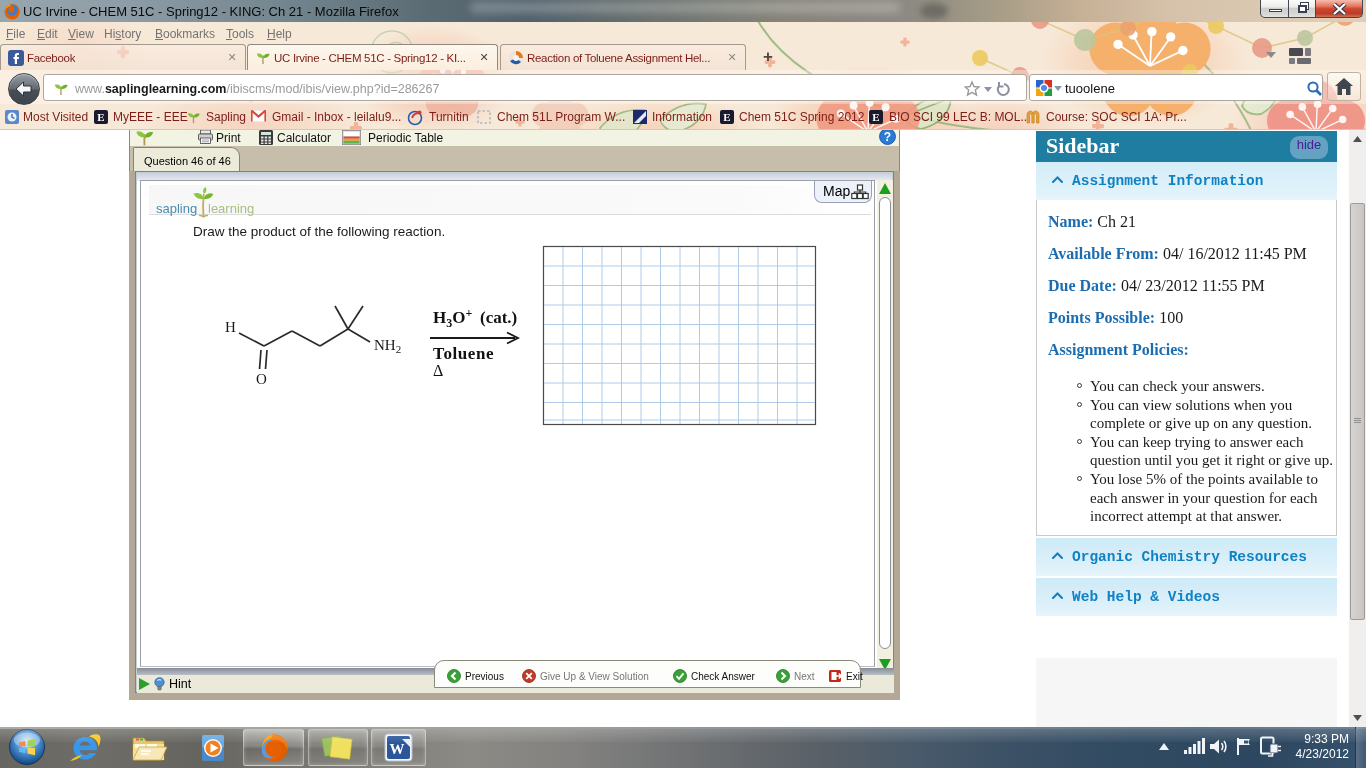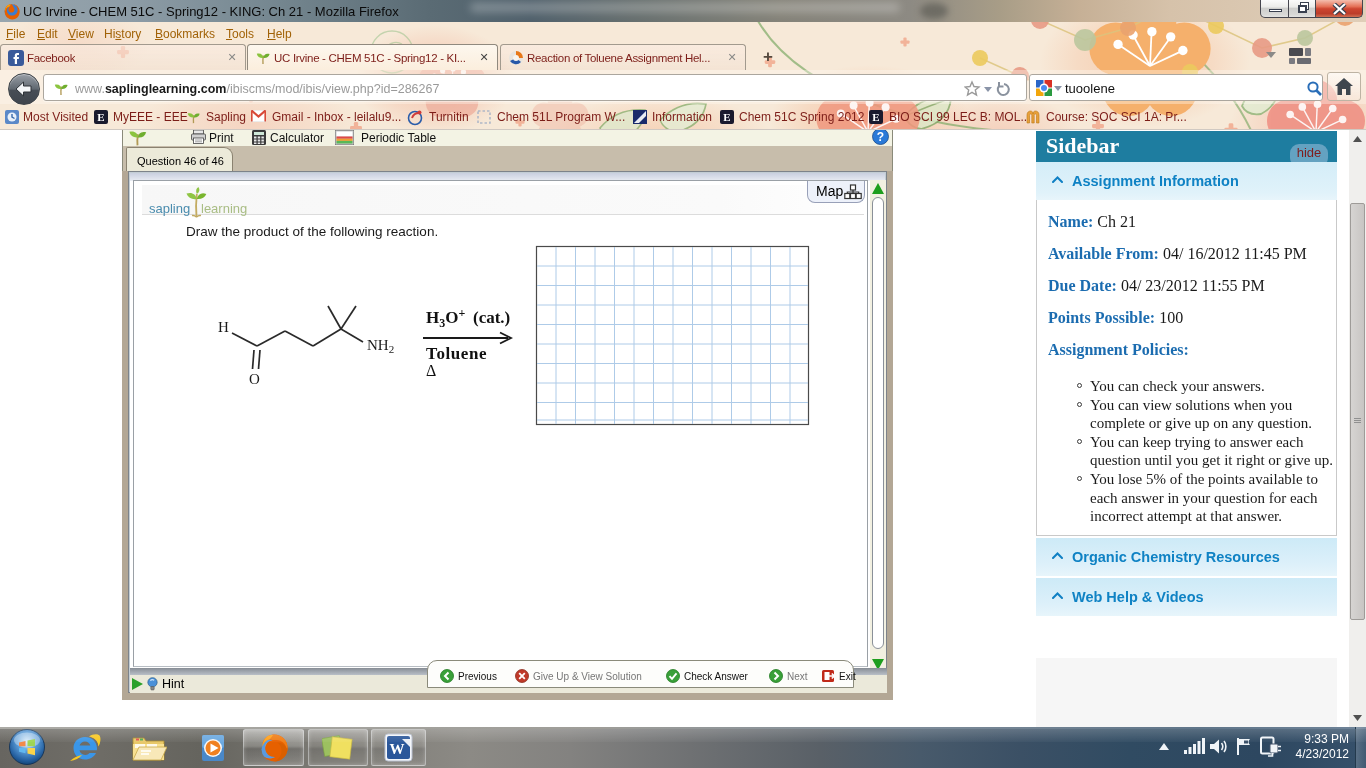--- a/index.html
+++ b/index.html
@@ -17,21 +17,21 @@
 #wmin { left:0; width:29px; border-radius:0 0 0 5px; background:linear-gradient(#fbfbfb,#ececea 40%,#cfcfcd 50%,#d8d8d6 85%,#e4e4e2); }
 #wmax { left:28px; width:28px; background:linear-gradient(#fbfbfb,#ececea 40%,#cfcfcd 50%,#d8d8d6 85%,#e4e4e2); }
 #wclose { left:55px; width:48px; border-radius:0 0 5px 0; background:linear-gradient(#f4beae,#e57258 38%,#cd4530 52%,#bc3d2a 80%,#cf7054); }
 #wmin .glyph { position:absolute; left:8px; top:9px; width:13px; height:3px; background:#fff; border:1px solid #39404f; }
 #wmax .glyph { position:absolute; left:9px; top:5px; width:9px; height:8px; border:2px solid #39404f; background:#fff; box-shadow:2px -3px 0 -1px #fff, 2px -3px 0 0 #39404f; }
 
 
 
 #persona { position:absolute; top:22px; left:0; width:1366px; height:108px; overflow:hidden; border-bottom:1px solid rgba(150,135,120,0.45); }
 #personaArt { position:absolute; top:-22px; left:0; }
-#menubar { position:absolute; top:0; left:0; width:1366px; height:22px; font-size:12px; color:#a16207; }
+#menubar { position:absolute; top:0; left:0; width:1366px; height:22px; font-size:12px; color:#737373; }
 #menubar span { position:absolute; top:5px; }
 
 #tabbar { position:absolute; top:22px; left:0; width:1366px; height:26px; }
 .tab { position:absolute; top:0; height:26px; border:1px solid #a29a8e; border-bottom:none; border-radius:3.5px 3.5px 0 0; font-size:12px; color:#7c1d18; }
 .tab.inactive { background:linear-gradient(rgba(250,236,226,0.62),rgba(240,222,208,0.45)); }
 .tab.active { background:linear-gradient(#fdf7ee,#fbeedd); border-color:#90897e; }
 .tab .tclose { position:absolute; right:7px; top:6px; width:12px; height:12px; color:#8a8a88; font-size:11px; line-height:12px; text-align:center; }
 .tab .tlabel { position:absolute; left:26px; top:7px; white-space:nowrap; overflow:hidden; font-size:11.5px; letter-spacing:-0.3px; max-width:205px; }
 .tab .ticon { position:absolute; left:7px; top:5px; width:16px; height:16px; }
 #newtab { position:absolute; left:757px; top:4px; width:22px; height:19px; color:#55493e; font-size:17px; text-align:center; line-height:18px; font-weight:bold; }
@@ -50,21 +50,21 @@
 #bookmarks { position:absolute; top:82px; left:0; width:1366px; height:26px; font-size:12px; color:#7c1d18; }
 .bm { position:absolute; top:6px; white-space:nowrap; }
 
 
 #content { position:absolute; top:130px; left:0; width:1366px; height:597px; background:#fff; }
 #bscroll { position:absolute; right:0; top:0; width:17px; height:597px; background:#f0efed; }
 #bscroll .thumb { position:absolute; left:1px; top:73px; width:15px; height:417px; background:linear-gradient(90deg,#d6d4d2,#c8c5c3); border:1px solid #9e9b98; border-radius:2px; }
 #bscroll .grip { position:absolute; left:5px; top:288px; width:7px; height:1px; background:#909090; box-shadow:0 2px 0 #909090, 0 4px 0 #909090; }
 
 
-#app { position:absolute; left:122px; top:0; width:678px; height:570px;padding-left:24px; }
+#app { position:absolute; left:129px; top:0; width:678px; height:570px;padding-left:24px; }
 #appToolbar { position:absolute; left:0; top:0; width:771px; height:16px; background:#f3f3e4; border-left:1px solid #8a8a7a; border-right:1px solid #8a8a7a; font-size:12px; color:#111; overflow:hidden; }
 #appToolbar span { position:absolute; top:1px; }
 #appTabrow { position:absolute; left:0; top:16px; width:771px; height:25px; background:#c7bdab; border-left:1px solid #8a8a7a; border-right:1px solid #8a8a7a; }
 #qtab { position:absolute; left:3px; top:1px; width:107px; height:24px; background:#ecead9; border:1px solid #8a8270; border-bottom:none; border-radius:2px 9px 0 0; font-size:11px; color:#000; }
 #qtab span { position:absolute; left:10px; top:7px; }
 #appMain { position:absolute; left:0; top:41px; width:771px; height:529px; background:#b3a795; }
 #appPanel { position:absolute; left:6px; top:0px; width:759px; height:522px; background:#fff; border:1px solid #7d838a; box-shadow:inset 0 0 0 1px #c3cdd4; }
 #panelTop { position:absolute; left:1px; top:1px; width:755px; height:8px; background:linear-gradient(#c9cfdf,#e9ecf3); }
 #qpane { position:absolute; left:4px; top:8px; width:735px; height:487px; background:#fff; border:1px solid #9aa0a6; border-bottom:1px solid #b8bec4; }
 #appScroll { position:absolute; left:741px; top:8px; width:16px; height:492px; background:#f2f0e1; }
@@ -77,32 +77,32 @@
 .abtn.grey { color:#777; }
 
 #logoband { position:absolute; left:8px; top:4px; width:722px; height:30px; background:linear-gradient(90deg,#f7f7f7,#fafafa 80%,#fff); border-bottom:1px solid #dcdcdc; }
 #mapbtn { position:absolute; left:673px; top:0px; width:58px; height:22px; background:#edf1fa; border:1px solid #98a0b8; border-top:none; border-radius:0 0 8px 8px; font-size:14px; color:#000; }
 #question { position:absolute; left:52px; top:43px; font-size:13.5px; color:#1a1a1a; }
 
 
 #sidebar { position:absolute; left:1036px; top:1px; width:301px; font-family:"Liberation Sans",sans-serif; }
 #sbHeader { position:relative; width:301px; height:31px; background:#1e7da0; }
 #sbHeader .t { position:absolute; left:10px; top:2px; font-family:"Liberation Serif",serif; font-weight:bold; font-size:22px; color:#fff; }
-#hidebtn { position:absolute; right:9px; top:5px; width:38px; height:23px; background:#64a2c1; border-radius:9px; color:#7f1d1d; font-size:13px; text-align:center; line-height:17px;margin-top:8px; }
+#hidebtn { position:absolute; right:9px; top:5px; width:38px; height:23px; background:#64a2c1; border-radius:9px; color:#4c1d95; font-size:13px; text-align:center; line-height:17px; }
 #sbInfoBar { position:relative; width:301px; height:38px; background:linear-gradient(#d4edf8,#e0f2fa 80%,#e8f5fb); }
 #sbBody { position:relative; width:301px; height:336px; background:#fff; border:1px solid #c9c9c9; border-top:none; font-family:"Liberation Serif",serif; font-size:15px; color:#1a1a1a; }
 #sbBody .row { position:absolute; left:11px; font-size:16px; }
 #sbBody b { color:#1b6cb0; }
 #sbBody ul { position:absolute; left:40px; top:177px; width:260px; list-style:none; }
 #sbBody li { position:relative; padding-left:13px; line-height:18.6px; }
 #sbBody li .bul { position:absolute; left:0px; top:6px; width:5px; height:5px; border:1.2px solid #3a3a3a; border-radius:50%; }
 .resbar { position:relative; width:301px; height:38px; background:linear-gradient(#cdeaf7,#ddf0fa 70%,#e7f5fb); margin-top:2px; }
 .sbcar { position:absolute; left:16px; top:14px; width:11px; height:7px; }
 .sbcar svg { display:block; }
-#sbInfoBar .t, .resbar .t { position:absolute; left:36px; top:11px; font-weight:bold; font-size:14.5px; color:#0f82c4; white-space:nowrap; }
+#sbInfoBar .t, .resbar .t { position:absolute; left:36px; top:11px; font-weight:bold; font-size:14.5px; color:#0f82c4; white-space:nowrap;font-family:Liberation Mono, monospace; }
 #belowSidebar { position:absolute; left:1036px; top:528px; width:301px; height:69px; background:#f6f6f6; }
 
 
 #taskbar { position:absolute; top:727px; left:0; width:1366px; height:41px;
   background:linear-gradient(90deg,#676560 0,#6f6d67 90px,#65645e 200px,#7d7b75 330px,#8c8a85 470px,#838280 570px,#6f7173 690px,#596067 820px,#485a6b 920px,#3b5065 1020px,#304b62 1130px,#2d4760 1260px,#36516b 1366px); }
 #taskbar:before { content:""; position:absolute; top:0; left:0; width:1366px; height:2px; background:linear-gradient(90deg,#abaaa5,#9e9d98 600px,#7e8c99 900px,#5f7589 1200px,#6f8499); }
 #taskbar:after { content:""; position:absolute; top:2px; left:0; width:1366px; height:13px; background:linear-gradient(rgba(255,255,255,0.20),rgba(255,255,255,0.03)); }
 .tbtn { position:absolute; top:2px; height:37px; border:1px solid rgba(250,252,255,0.42); border-radius:2.5px; background:linear-gradient(rgba(255,255,255,0.25),rgba(255,255,255,0.08) 46%,rgba(60,60,70,0.10) 54%,rgba(255,255,255,0.06)); box-shadow:inset 0 0 4px rgba(255,255,255,0.25); }
 #clock { position:absolute; left:1277px; top:5px; width:72px; text-align:right; color:#fff; font-size:12px; line-height:15px; }
 #showdesk { position:absolute; right:0; top:0; width:11px; height:41px; border-left:1px solid #233a4d; background:linear-gradient(90deg,rgba(255,255,255,0.18),rgba(255,255,255,0.05)); }

